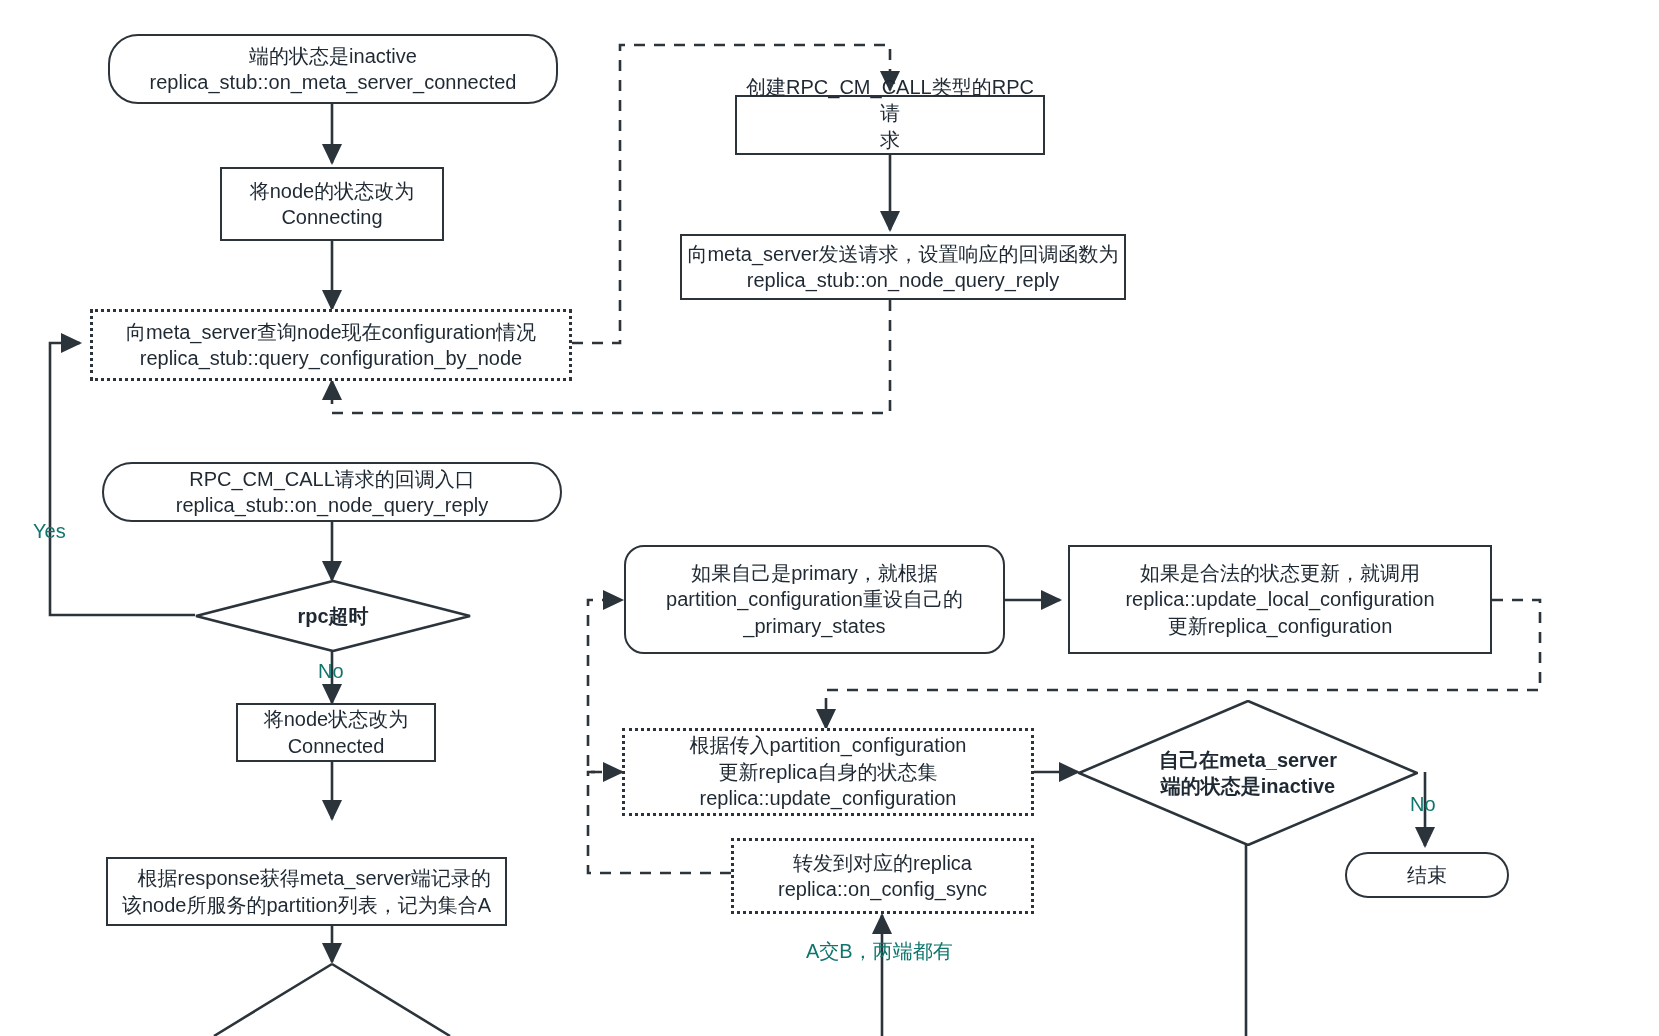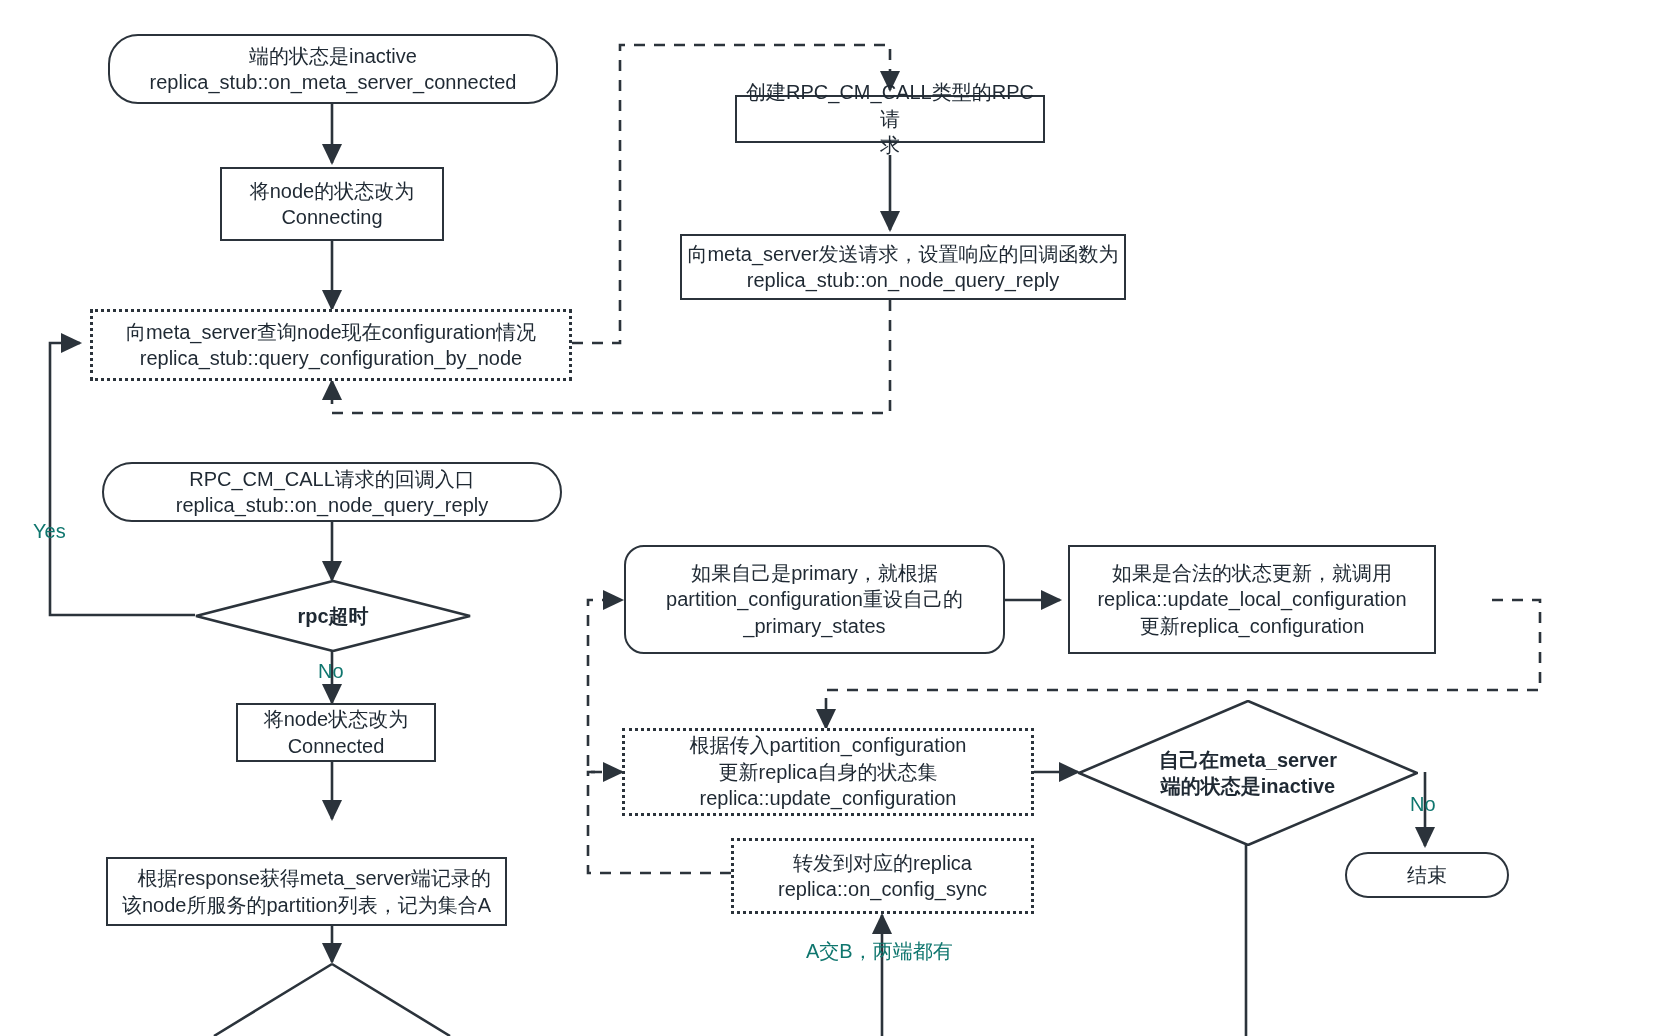--- a/index.html
+++ b/index.html
@@ -135,21 +135,21 @@
   <div class="node n-rect" style="left:220px; top:167px; width:224px; height:74px;">
     <span>将node的状态改为
 Connecting</span>
   </div>
 
   <div class="node n-dotted" style="left:90px; top:309px; width:482px; height:72px;">
     <span>向meta_server查询node现在configuration情况
 replica_stub::query_configuration_by_node</span>
   </div>
 
-  <div class="node n-rect" style="left:735px; top:95px; width:310px; height:48px;">
+  <div class="node n-rect" style="left:735px; top:95px; width:310px; height:60px;align-items:flex-end;">
     <span>创建RPC_CM_CALL类型的RPC请
 求</span>
   </div>
 
   <div class="node n-rect" style="left:668px; top:234px; width:446px; height:66px;margin-left:12px;">
     <span>向meta_server发送请求，设置响应的回调函数为
 replica_stub::on_node_query_reply</span>
   </div>
 
   <div class="node n-round" style="left:102px; top:462px; width:460px; height:60px;justify-content:center;">
@@ -173,21 +173,21 @@
     <span>根据response获得meta_server端记录的
 该node所服务的partition列表，记为集合A</span>
   </div>
 
   <div class="node n-rect" style="left:624px; top:545px; width:381px; height:109px;border-radius:20px;">
     <span>如果自己是primary，就根据
 partition_configuration重设自己的
 _primary_states</span>
   </div>
 
-  <div class="node n-rect" style="left:1068px; top:545px; width:368px; height:109px;">
+  <div class="node n-rect" style="left:1068px; top:545px; width:424px; height:109px;">
     <span>如果是合法的状态更新，就调用
 replica::update_local_configuration
 更新replica_configuration</span>
   </div>
 
   <div class="node n-dotted" style="left:622px; top:728px; width:412px; height:88px;">
     <span>根据传入partition_configuration
 更新replica自身的状态集
 replica::update_configuration</span>
   </div>

